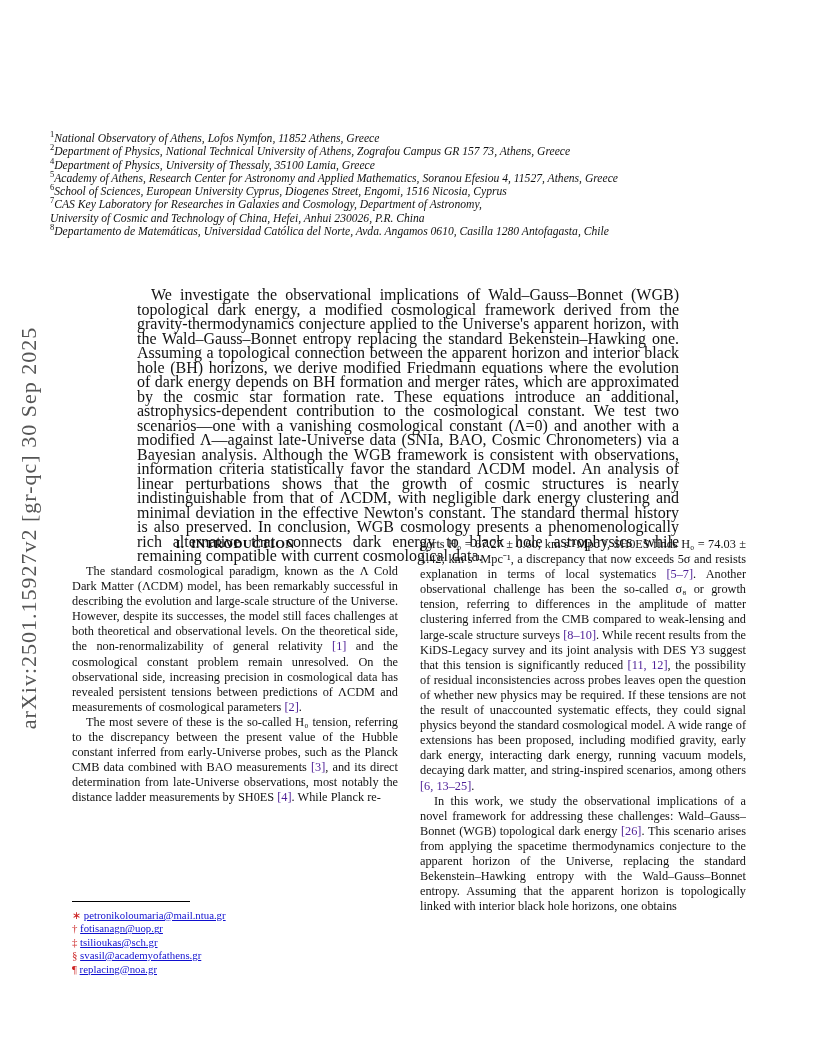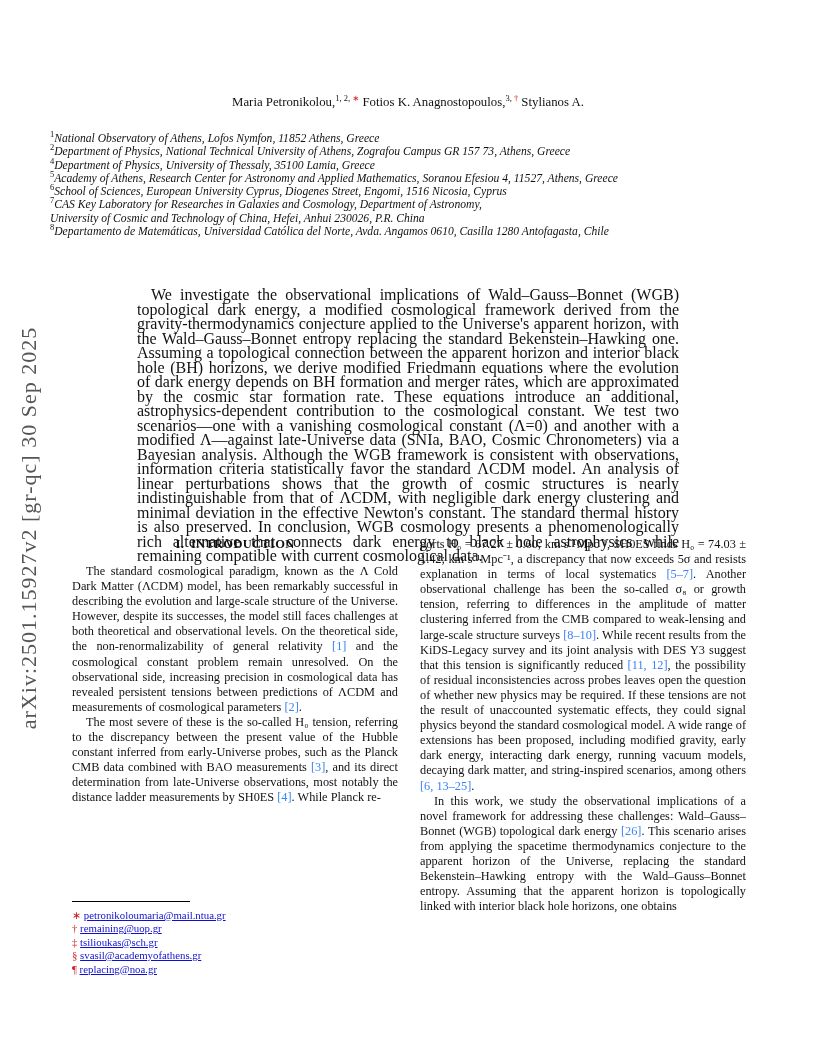--- a/index.html
+++ b/index.html
@@ -41,38 +41,37 @@
   .col-right { left:420px; }
   .section-heading {
     text-align:center; font-weight:bold; font-size:12.5px;
     margin:0 0 12px 0; letter-spacing:0.3px;
   }
   p.body {
     margin:0; text-align:justify; font-size:12.3px; line-height:15.1px;
     text-indent:14px;
   }
   p.body.noindent { text-indent:0; }
-  .cite { color:#3b82f6; }
+  .cite { color:#4c1d95; }
   .footnotes {
     position:absolute; left:72px; top:901px; width:326px;
     font-size:10.8px; line-height:13.4px;
   }
   .fnrule { width:118px; border-top:1px solid #000; margin-bottom:7px; }
   .fn-line .email { color:#0f0fd0;text-decoration:underline; }
 </style>
 </head>
 <body>
 
 <div class="page">
 
   <div class="arxiv-banner">arXiv:2501.15927v2 [gr-qc] 30 Sep 2025</div>
 
 
   <div class="authors">
-    <div>Maria Petronikolou,<sup>1, 2, </sup><sup class="fn-mark">∗</sup> Fotios K. Anagnostopoulos,<sup>3, </sup><sup class="fn-mark">†</sup> Stylianos A.</div>
   </div>
 
   <div class="affils">
       <div class="affil-line"><sup>1</sup>National Observatory of Athens, Lofos Nymfon, 11852 Athens, Greece</div>
       <div class="affil-line"><sup>2</sup>Department of Physics, National Technical University of Athens, Zografou Campus GR 157 73, Athens, Greece</div>
       <div class="affil-line"><sup>4</sup>Department of Physics, University of Thessaly, 35100 Lamia, Greece</div>
       <div class="affil-line"><sup>5</sup>Academy of Athens, Research Center for Astronomy and Applied Mathematics, Soranou Efesiou 4, 11527, Athens, Greece</div>
       <div class="affil-line"><sup>6</sup>School of Sciences, European University Cyprus, Diogenes Street, Engomi, 1516 Nicosia, Cyprus</div>
       <div class="affil-line"><sup>7</sup>CAS Key Laboratory for Researches in Galaxies and Cosmology, Department of Astronomy,</div>
       <div class="affil-line">University of Cosmic and Technology of China, Hefei, Anhui 230026, P.R. China</div>
@@ -93,20 +92,20 @@
     <div>
         <p class="body noindent">ports H₀ = 67.27 ± 0.60; km s⁻¹Mpc⁻¹, SH0ES finds H₀ = 74.03 ± 1.42; km s⁻¹Mpc⁻¹, a discrepancy that now exceeds 5σ and resists explanation in terms of local systematics <span class="cite">[5–7]</span>. Another observational challenge has been the so-called σ₈ or growth tension, referring to differences in the amplitude of matter clustering inferred from the CMB compared to weak-lensing and large-scale structure surveys <span class="cite">[8–10]</span>. While recent results from the KiDS-Legacy survey and its joint analysis with DES Y3 suggest that this tension is significantly reduced <span class="cite">[11, 12]</span>, the possibility of residual inconsistencies across probes leaves open the question of whether new physics may be required. If these tensions are not the result of unaccounted systematic effects, they could signal physics beyond the standard cosmological model. A wide range of extensions has been proposed, including modified gravity, early dark energy, interacting dark energy, running vacuum models, decaying dark matter, and string-inspired scenarios, among others <span class="cite">[6, 13–25]</span>.</p>
         <p class="body">In this work, we study the observational implications of a novel framework for addressing these challenges: Wald–Gauss–Bonnet (WGB) topological dark energy <span class="cite">[26]</span>. This scenario arises from applying the spacetime thermodynamics conjecture to the apparent horizon of the Universe, replacing the standard Bekenstein–Hawking entropy with the Wald–Gauss–Bonnet entropy. Assuming that the apparent horizon is topologically linked with interior black hole horizons, one obtains</p>
       </div>
   </div>
 
   <div class="footnotes">
     <div class="fnrule"></div>
     <div>
         <div class="fn-line"><span class="fn-mark">∗ </span><span class="email">petronikoloumaria@mail.ntua.gr</span></div>
-        <div class="fn-line"><span class="fn-mark">† </span><span class="email">remaining@uop.gr</span></div>
+        <div class="fn-line"><span class="fn-mark">† </span><span class="email">fotisanagn@uop.gr</span></div>
         <div class="fn-line"><span class="fn-mark">‡ </span><span class="email">tsilioukas@sch.gr</span></div>
         <div class="fn-line"><span class="fn-mark">§ </span><span class="email">svasil@academyofathens.gr</span></div>
         <div class="fn-line"><span class="fn-mark">¶ </span><span class="email">replacing@noa.gr</span></div>
       </div>
   </div>
 
 </div>
 
 </body></html>

